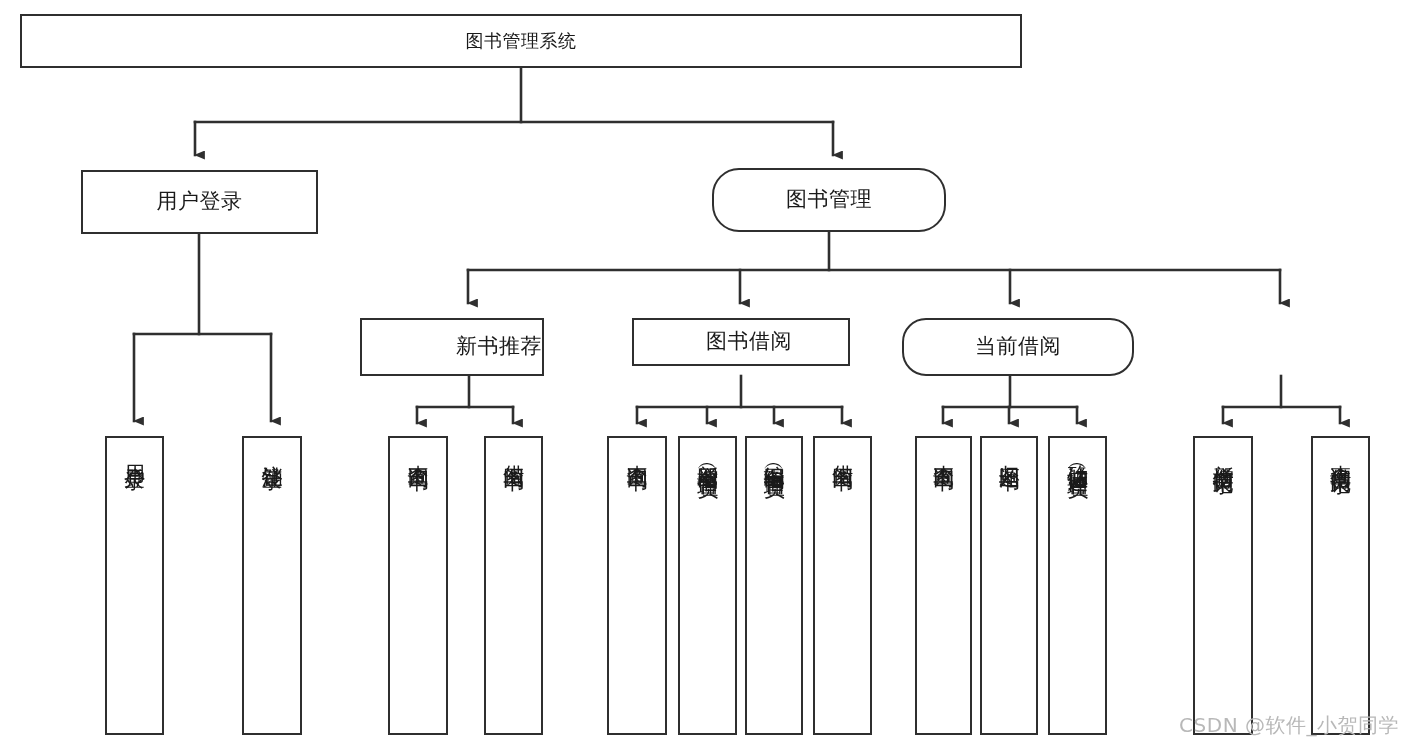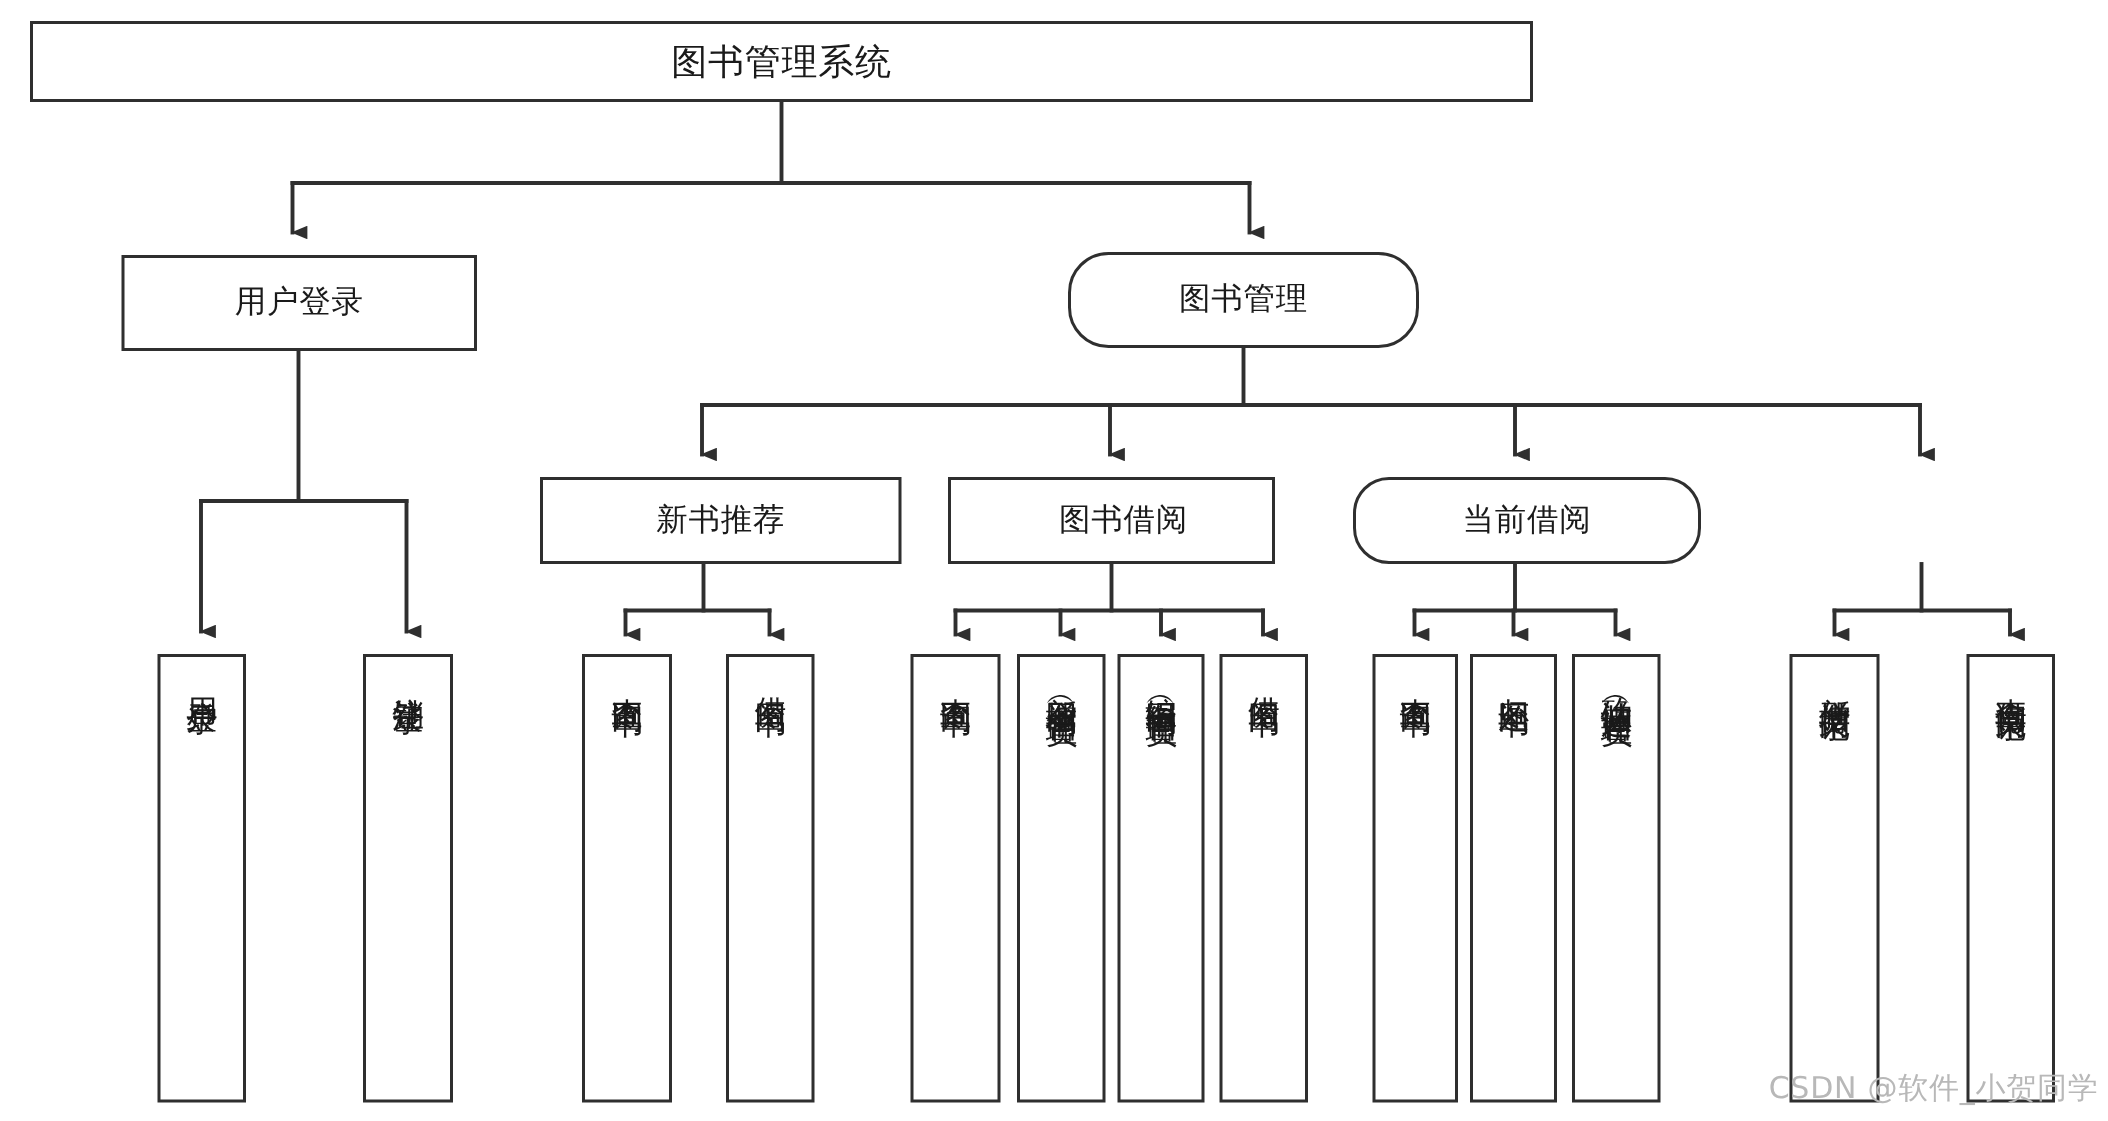--- a/index.html
+++ b/index.html
@@ -50,21 +50,21 @@
     padding-top: 10px;
   }
   .node.vert .label {
     writing-mode: vertical-rl;
     text-orientation: upright;
     font-size: 21px;
     line-height: 1.16;
     letter-spacing: 2px;
     white-space: nowrap;
   }
-  .node.root .label { font-size: 24px; }
+  .node.root .label { font-size: 18px; }
   #watermark {
     position: absolute;
     right: 6px;
     bottom: 8px;
     font-size: 20px;
     color: #b8b8b8;
     letter-spacing: 0.5px;
     white-space: nowrap;
     user-select: none;
   }
@@ -128,24 +128,24 @@
     <span class="label">图书管理系统</span>
   </div>
 
   <div class="node horiz" style="left:81px; top:170px; width:237px; height:64px;">
     <span class="label">用户登录</span>
   </div>
   <div class="node horiz" style="left:712px; top:168px; width:234px; height:64px;border-radius:27px;">
     <span class="label">图书管理</span>
   </div>
 
-  <div class="node horiz" style="left:360px; top:318px; width:241px; height:58px;">
+  <div class="node horiz" style="left:360px; top:318px; width:184px; height:58px;justify-content:flex-end;">
     <span class="label">新书推荐</span>
   </div>
-  <div class="node horiz" style="left:632px; top:318px; width:218px; height:58px;padding-left:16px;">
+  <div class="node horiz" style="left:632px; top:318px; width:218px; height:48px;padding-left:16px;">
     <span class="label">图书借阅</span>
   </div>
   <div class="node horiz" style="left:902px; top:318px; width:232px; height:58px;border-radius:24px;">
     <span class="label">当前借阅</span>
   </div>
 
   <div class="node vert" style="left:105px; top:436px; width:59px; height:299px;">
     <span class="label">用户登录</span>
   </div>
   <div class="node vert" style="left:242px; top:436px; width:60px; height:299px;">

